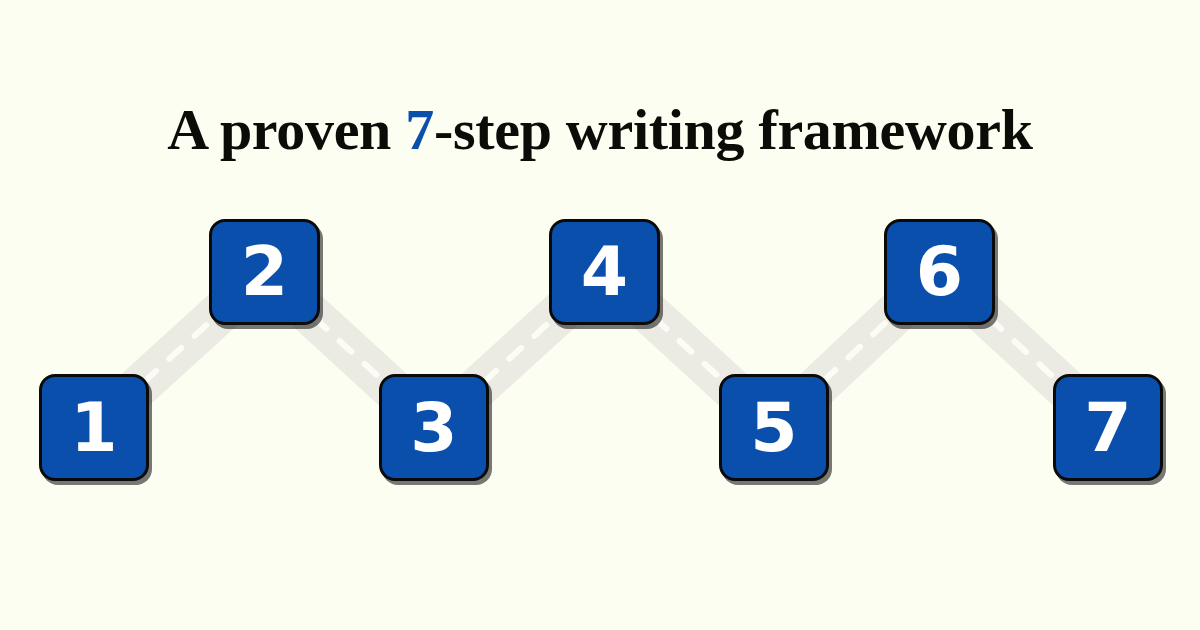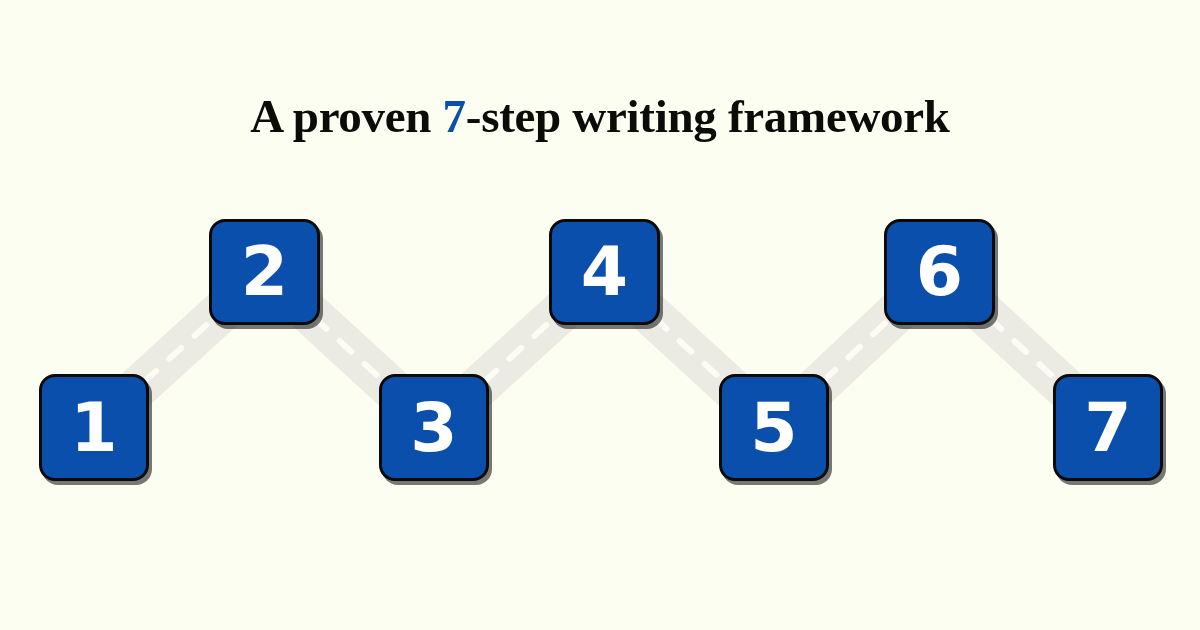--- a/index.html
+++ b/index.html
@@ -28,21 +28,21 @@
     left: 0;
     top: 62px;
     width: 1200px;
     text-align: center;
     line-height: 1;
   }
   #page-title {
     display: inline-block;
     font-family: "Liberation Serif", "DejaVu Serif", serif;
     font-weight: bold;
-    font-size: 47px;
+    font-size: 58px;
     letter-spacing: -0.3px;
     color: #0B0B08;
     white-space: nowrap;
   }
   #page-title .hl {
     color: #0B4FAD;
   }
 
   
   #road-layer {

